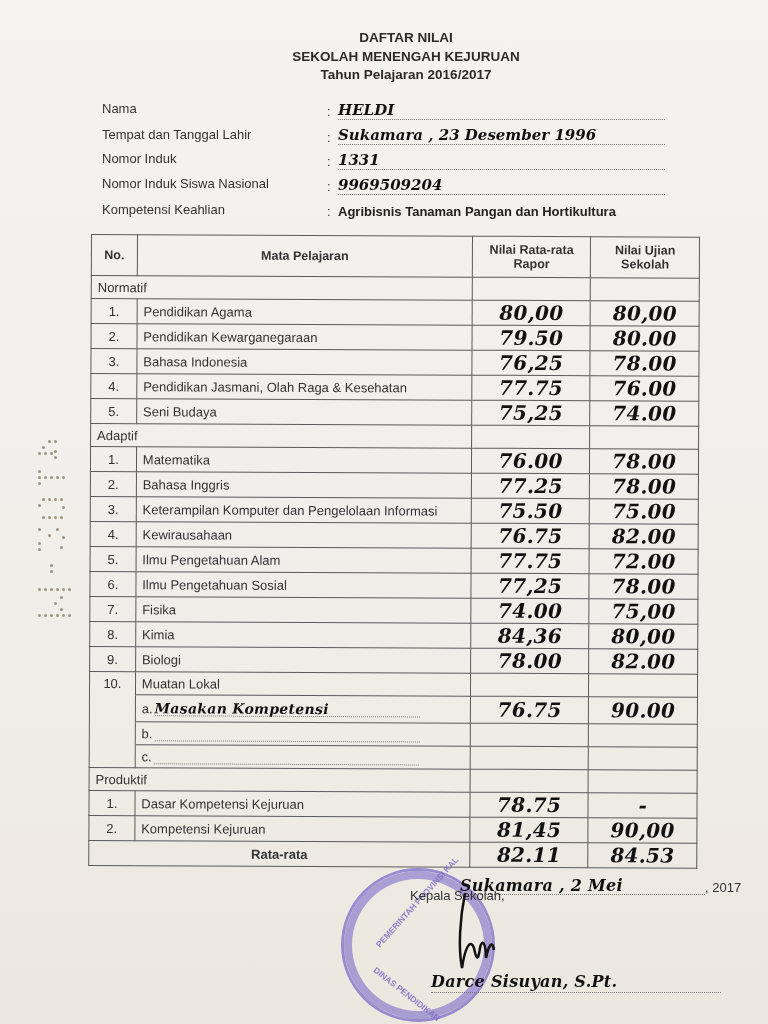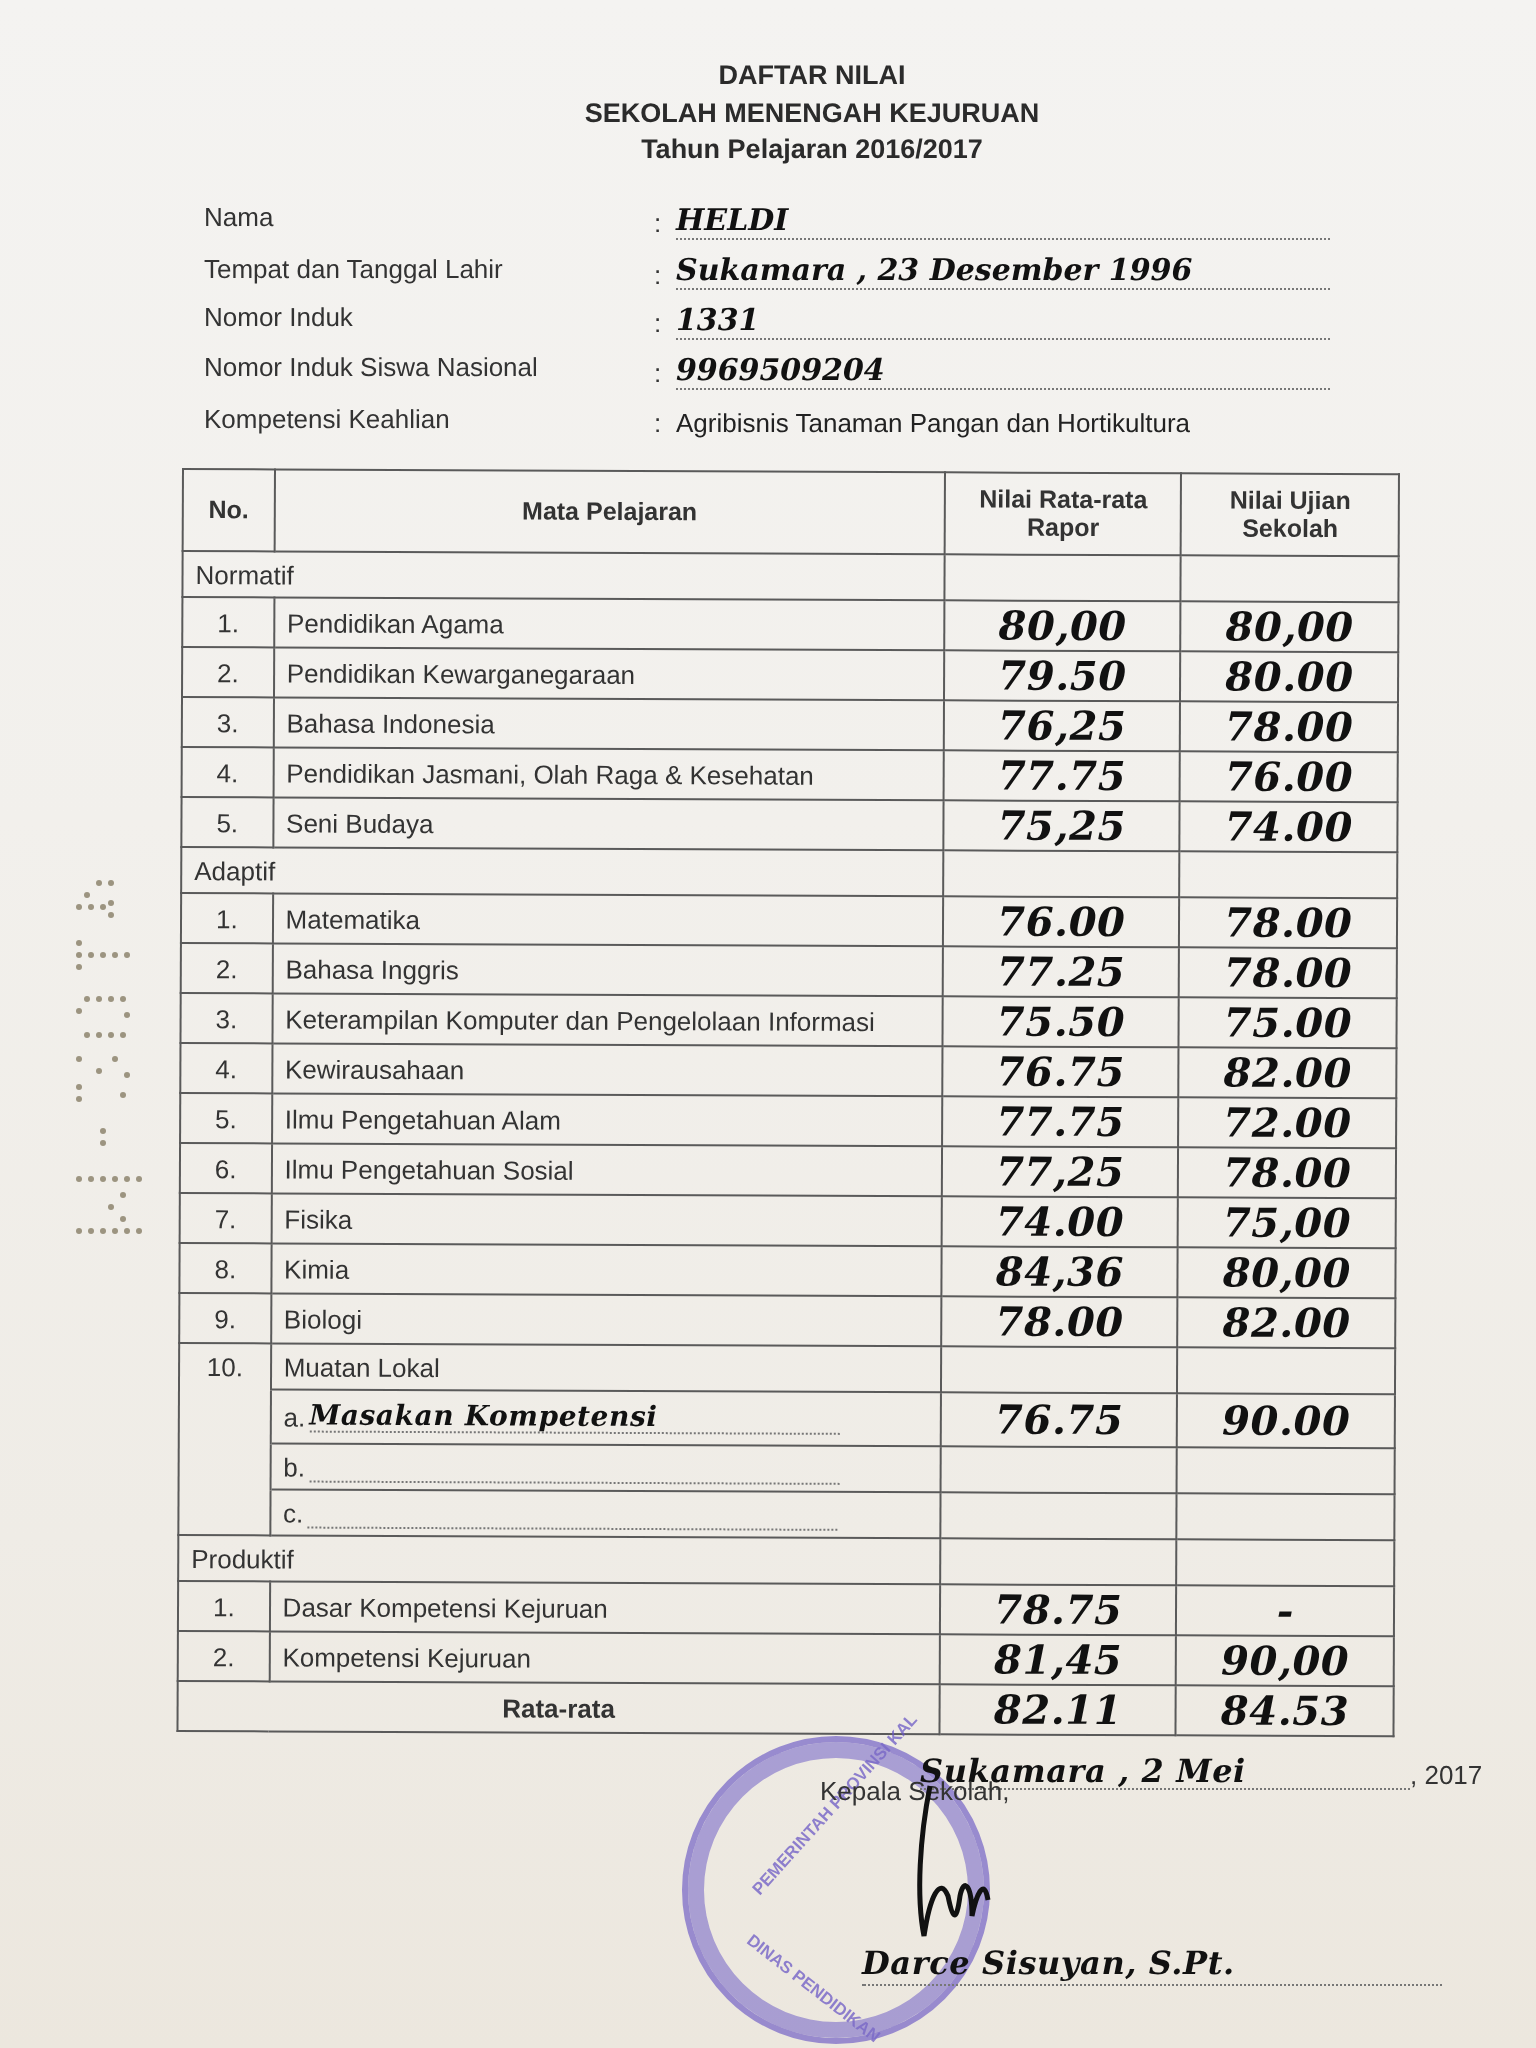--- a/index.html
+++ b/index.html
@@ -12,21 +12,21 @@
     .title { position: absolute; left: 0; width: 812px; text-align: center; font-weight: bold; font-size: 13.5px; color: #2b2b2b; }
     .t1 { top: 30px; } .t2 { top: 49px; } .t3 { top: 67px; }
 
     .info-label { position: absolute; left: 102px; font-size: 13px; color: #333; }
     .info-colon { position: absolute; left: 327px; font-size: 13px; color: #333; }
     .info-value {
       position: absolute; left: 338px; width: 327px; height: 18px;
       border-bottom: 1.5px dotted #777; font-family: "DejaVu Serif", serif;
       font-weight: bold; font-style: italic; font-size: 15px; color: #111; line-height: 18px;
     }
-    .info-value.plain { border-bottom: none; font-family: "Liberation Sans", sans-serif; font-style: normal; font-weight: normal; font-size: 13px; color: #222; }
+    .info-value.plain { border-bottom: none; font-family: "Liberation Sans", sans-serif; font-style: normal; font-weight: bold; font-size: 13px; color: #222; }
 
     table.grades {
       position: absolute; left: 91px; top: 234px; width: 609px;
       border-collapse: collapse; font-size: 13px; color: #333;
       transform: rotate(0.25deg); transform-origin: top left;
     }
     table.grades td, table.grades th { border: 1px solid #5a5a5a; padding: 0 6px; height: 22px; }
     table.grades th { font-weight: bold; font-size: 12.5px; height: 40px; }
     .c-no { width: 33px; text-align: center; }
     .c-subj { width: 323px; text-align: left; }

